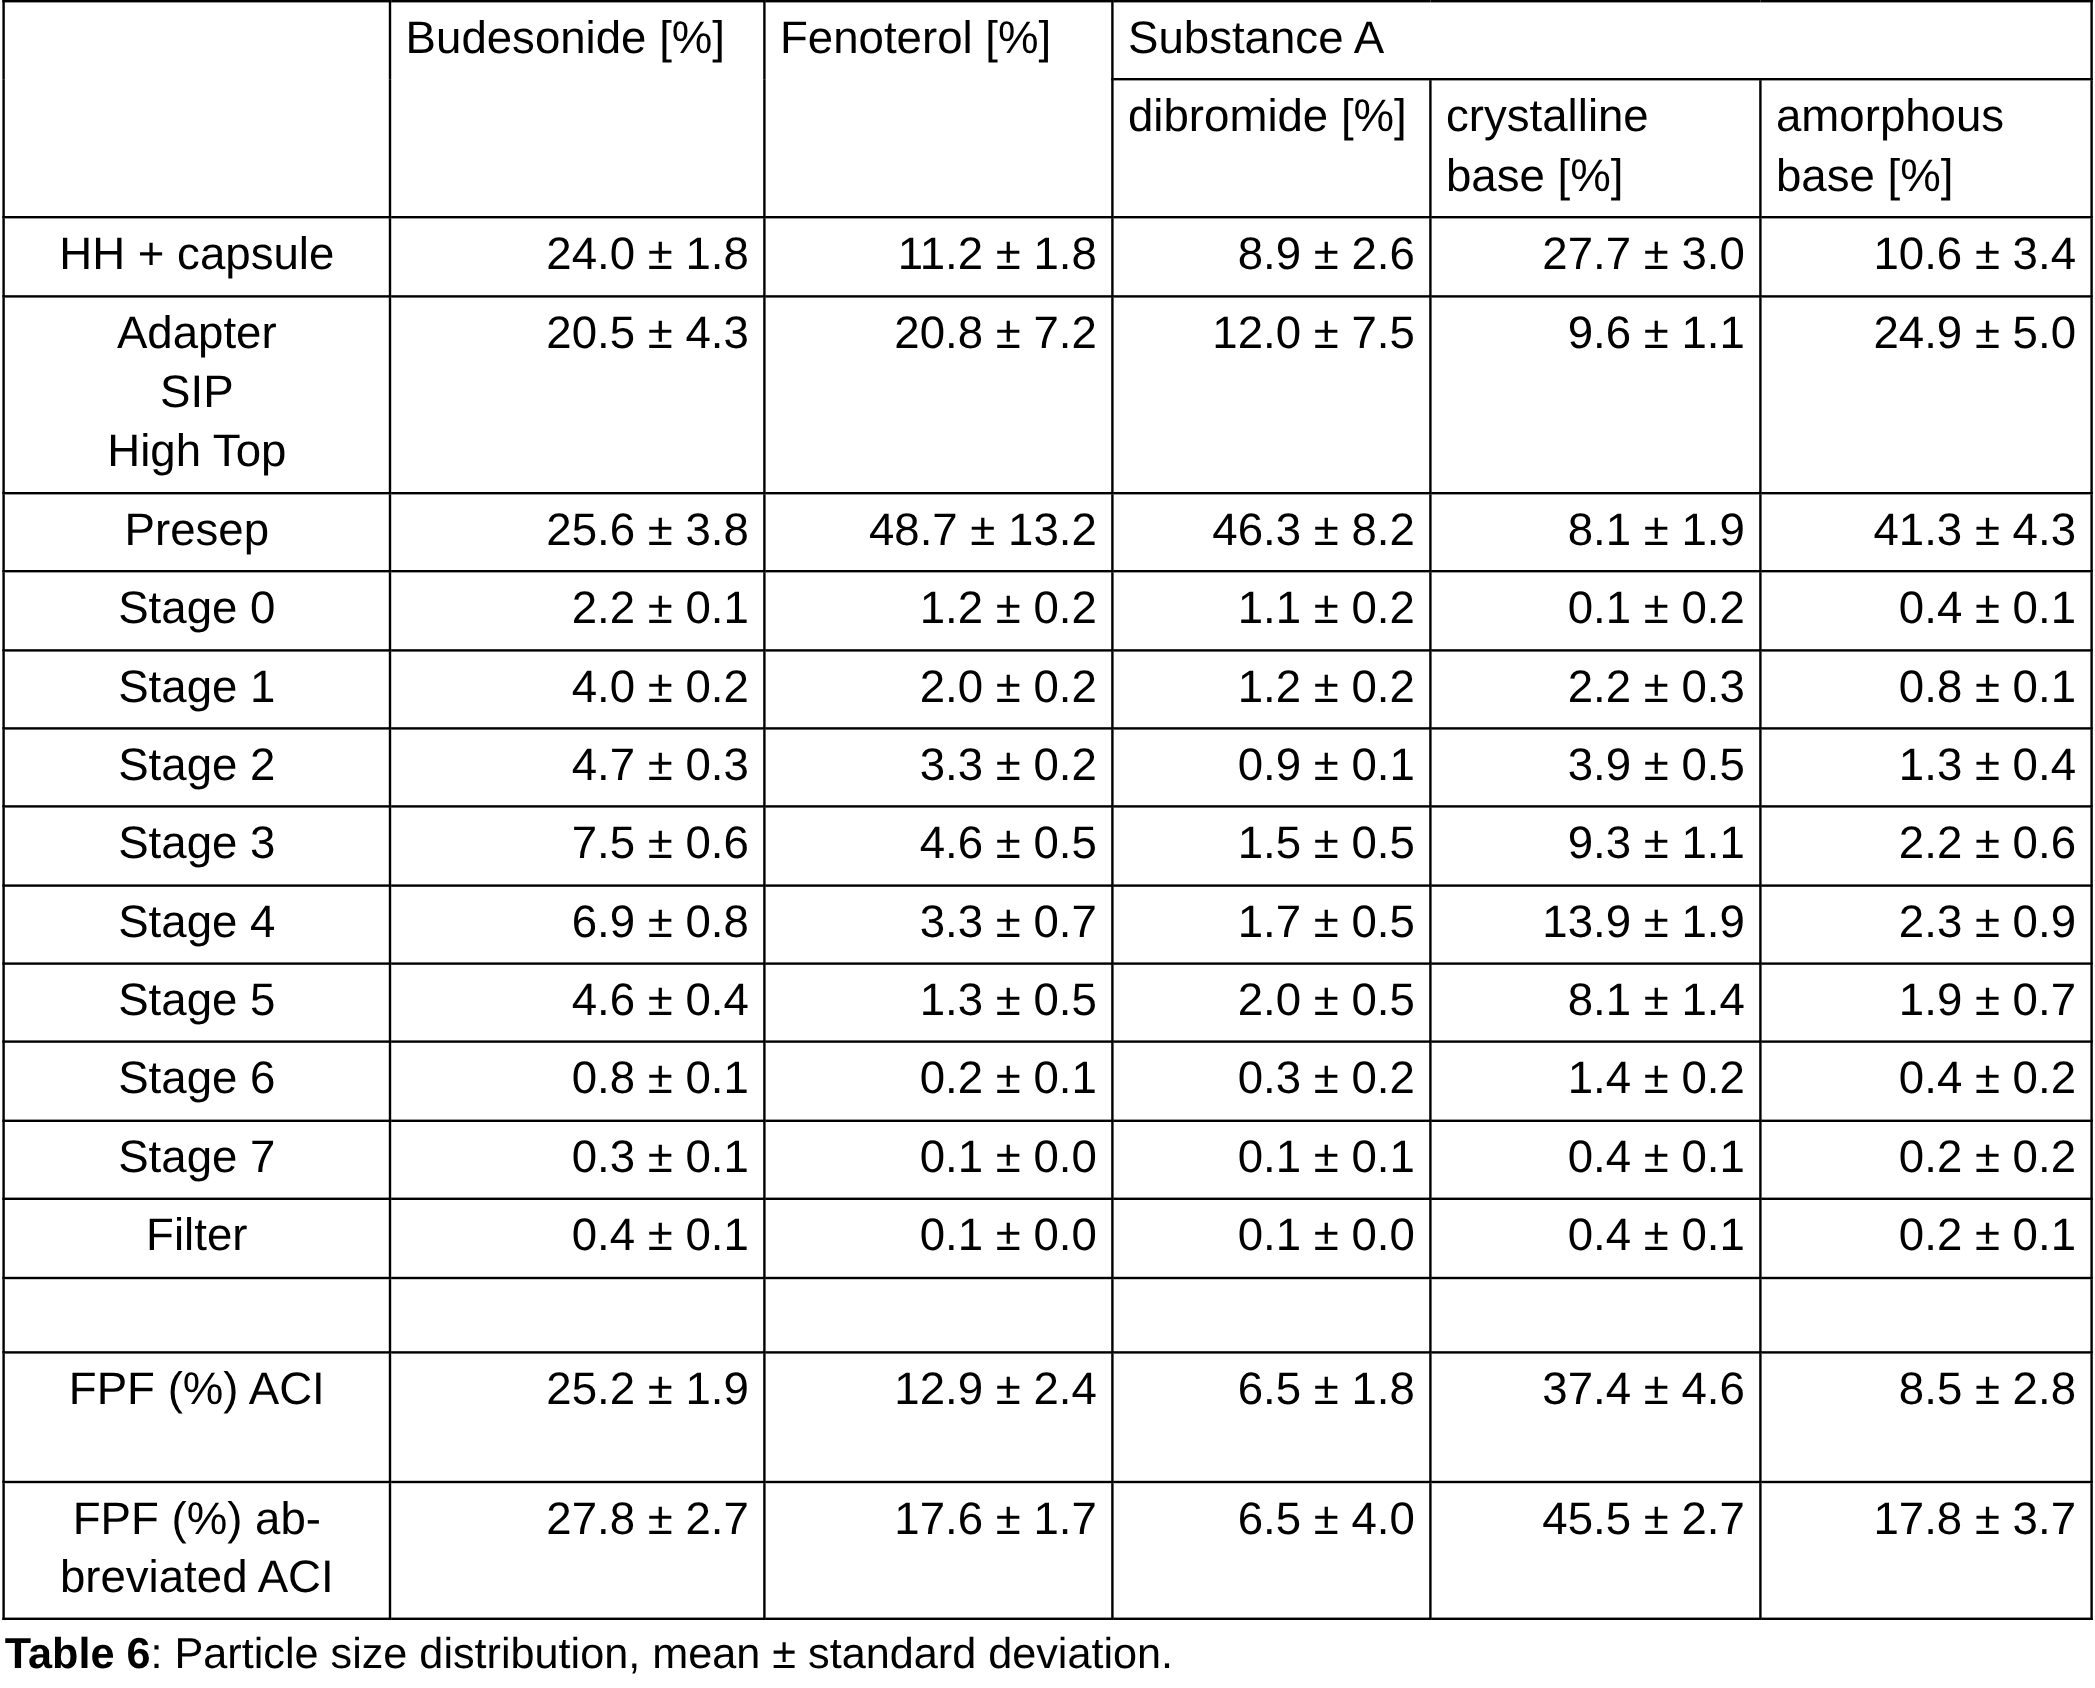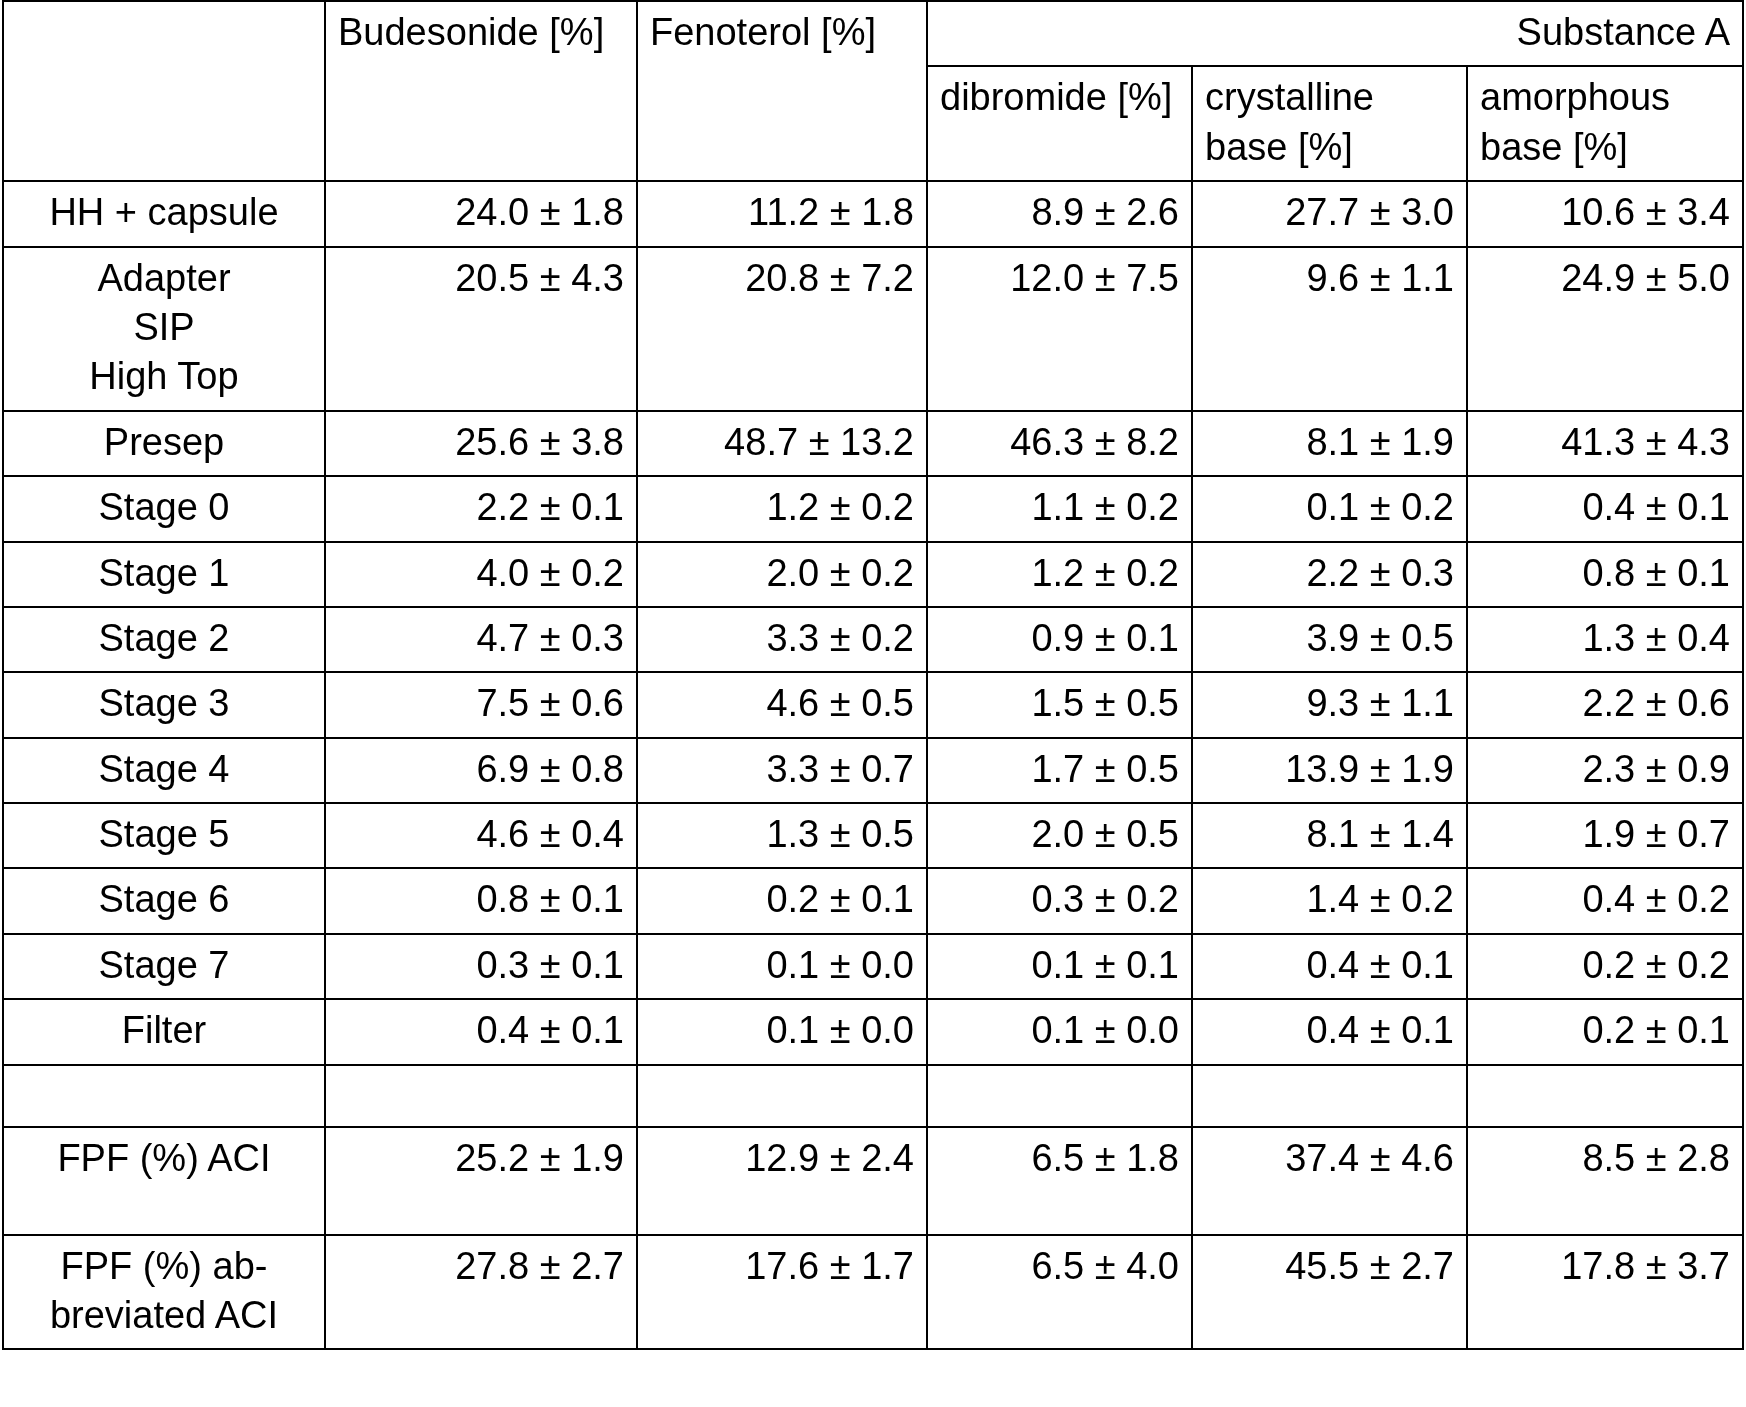--- a/index.html
+++ b/index.html
@@ -41,21 +41,21 @@
   }
   
   .no-top { border-top: none; }
   .no-left { border-left: none; }
   .no-right { border-right: none; }
 
   .hdr-label {
     text-align: left;
   }
   .hdr-span {
-    text-align: right;
+    text-align: left;
   }
   .hdr-sub {
     text-align: left;
   }
   .rowlabel {
     text-align: center;
     white-space: pre-line;
   }
   .num {
     text-align: right;
@@ -240,14 +240,17 @@
         <td class="num">27.8 ± 2.7</td>
         <td class="num">17.6 ± 1.7</td>
         <td class="num">6.5 ± 4.0</td>
         <td class="num">45.5 ± 2.7</td>
         <td class="num no-right">17.8 ± 3.7</td>
       </tr>
 
     </tbody>
   </table>
 
+  <div class="caption">
+    <b>Table 6</b><span>: Particle size distribution, mean ± standard deviation.</span>
+  </div>
 
 </div>
 
 </body></html>

